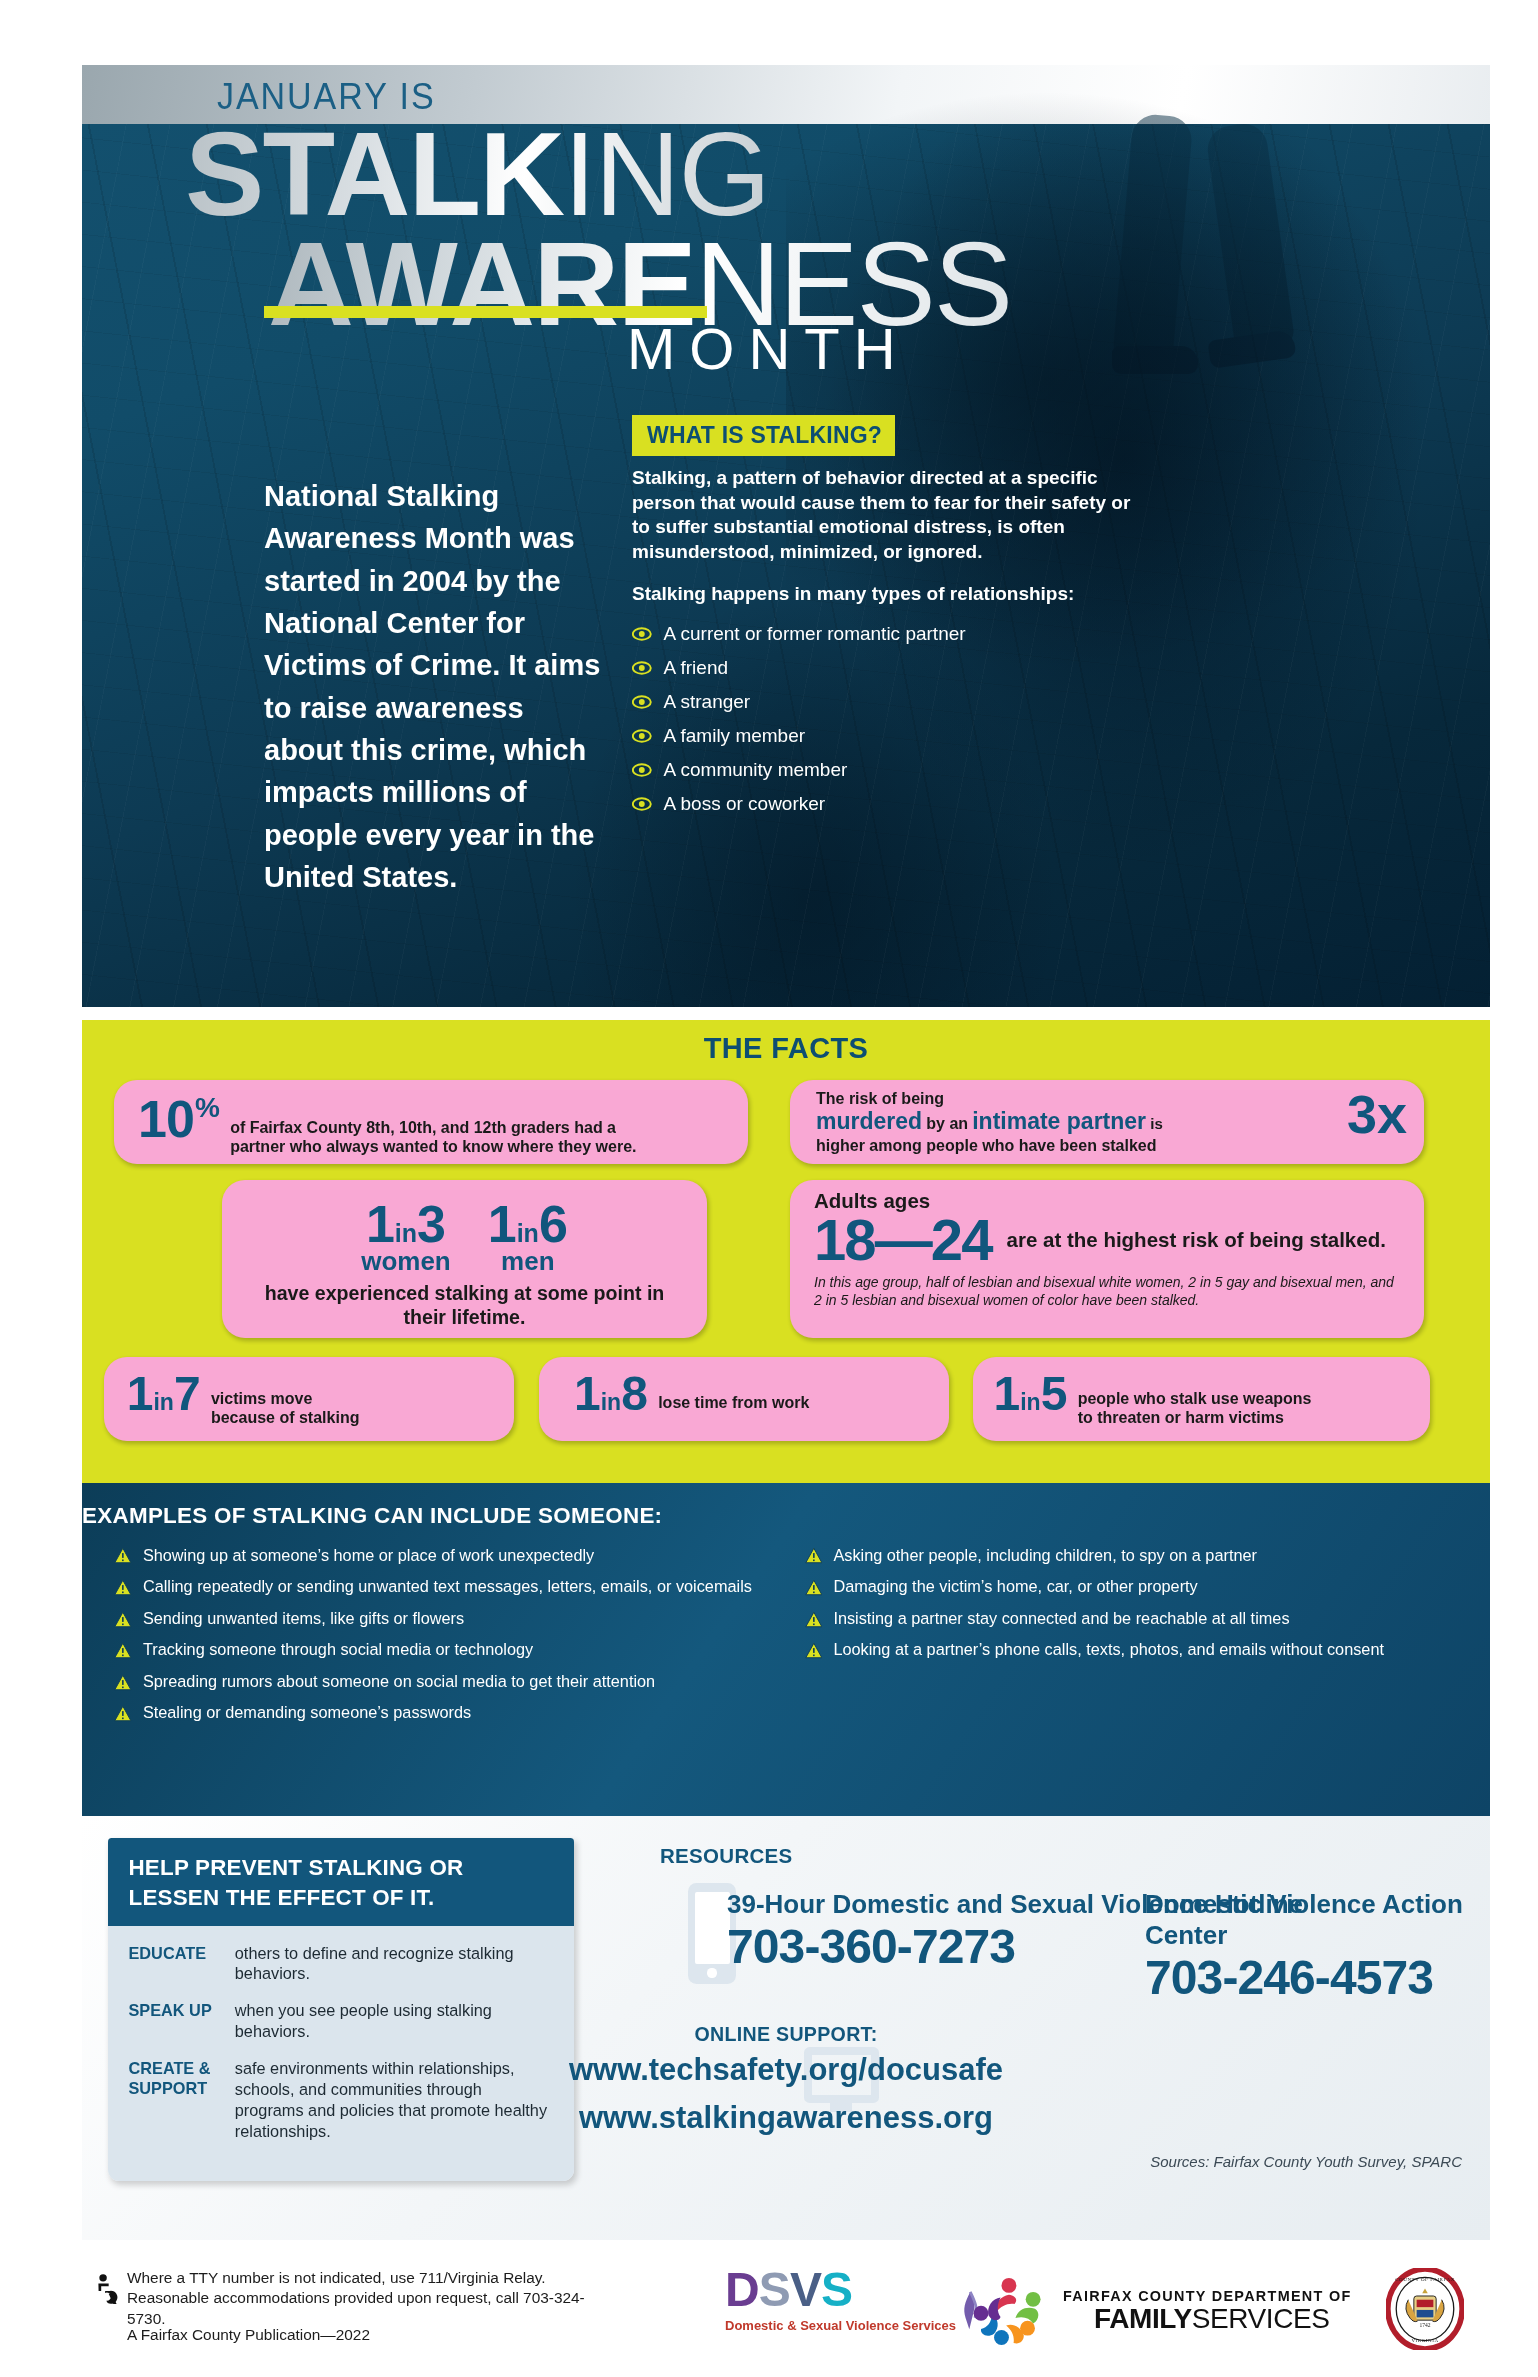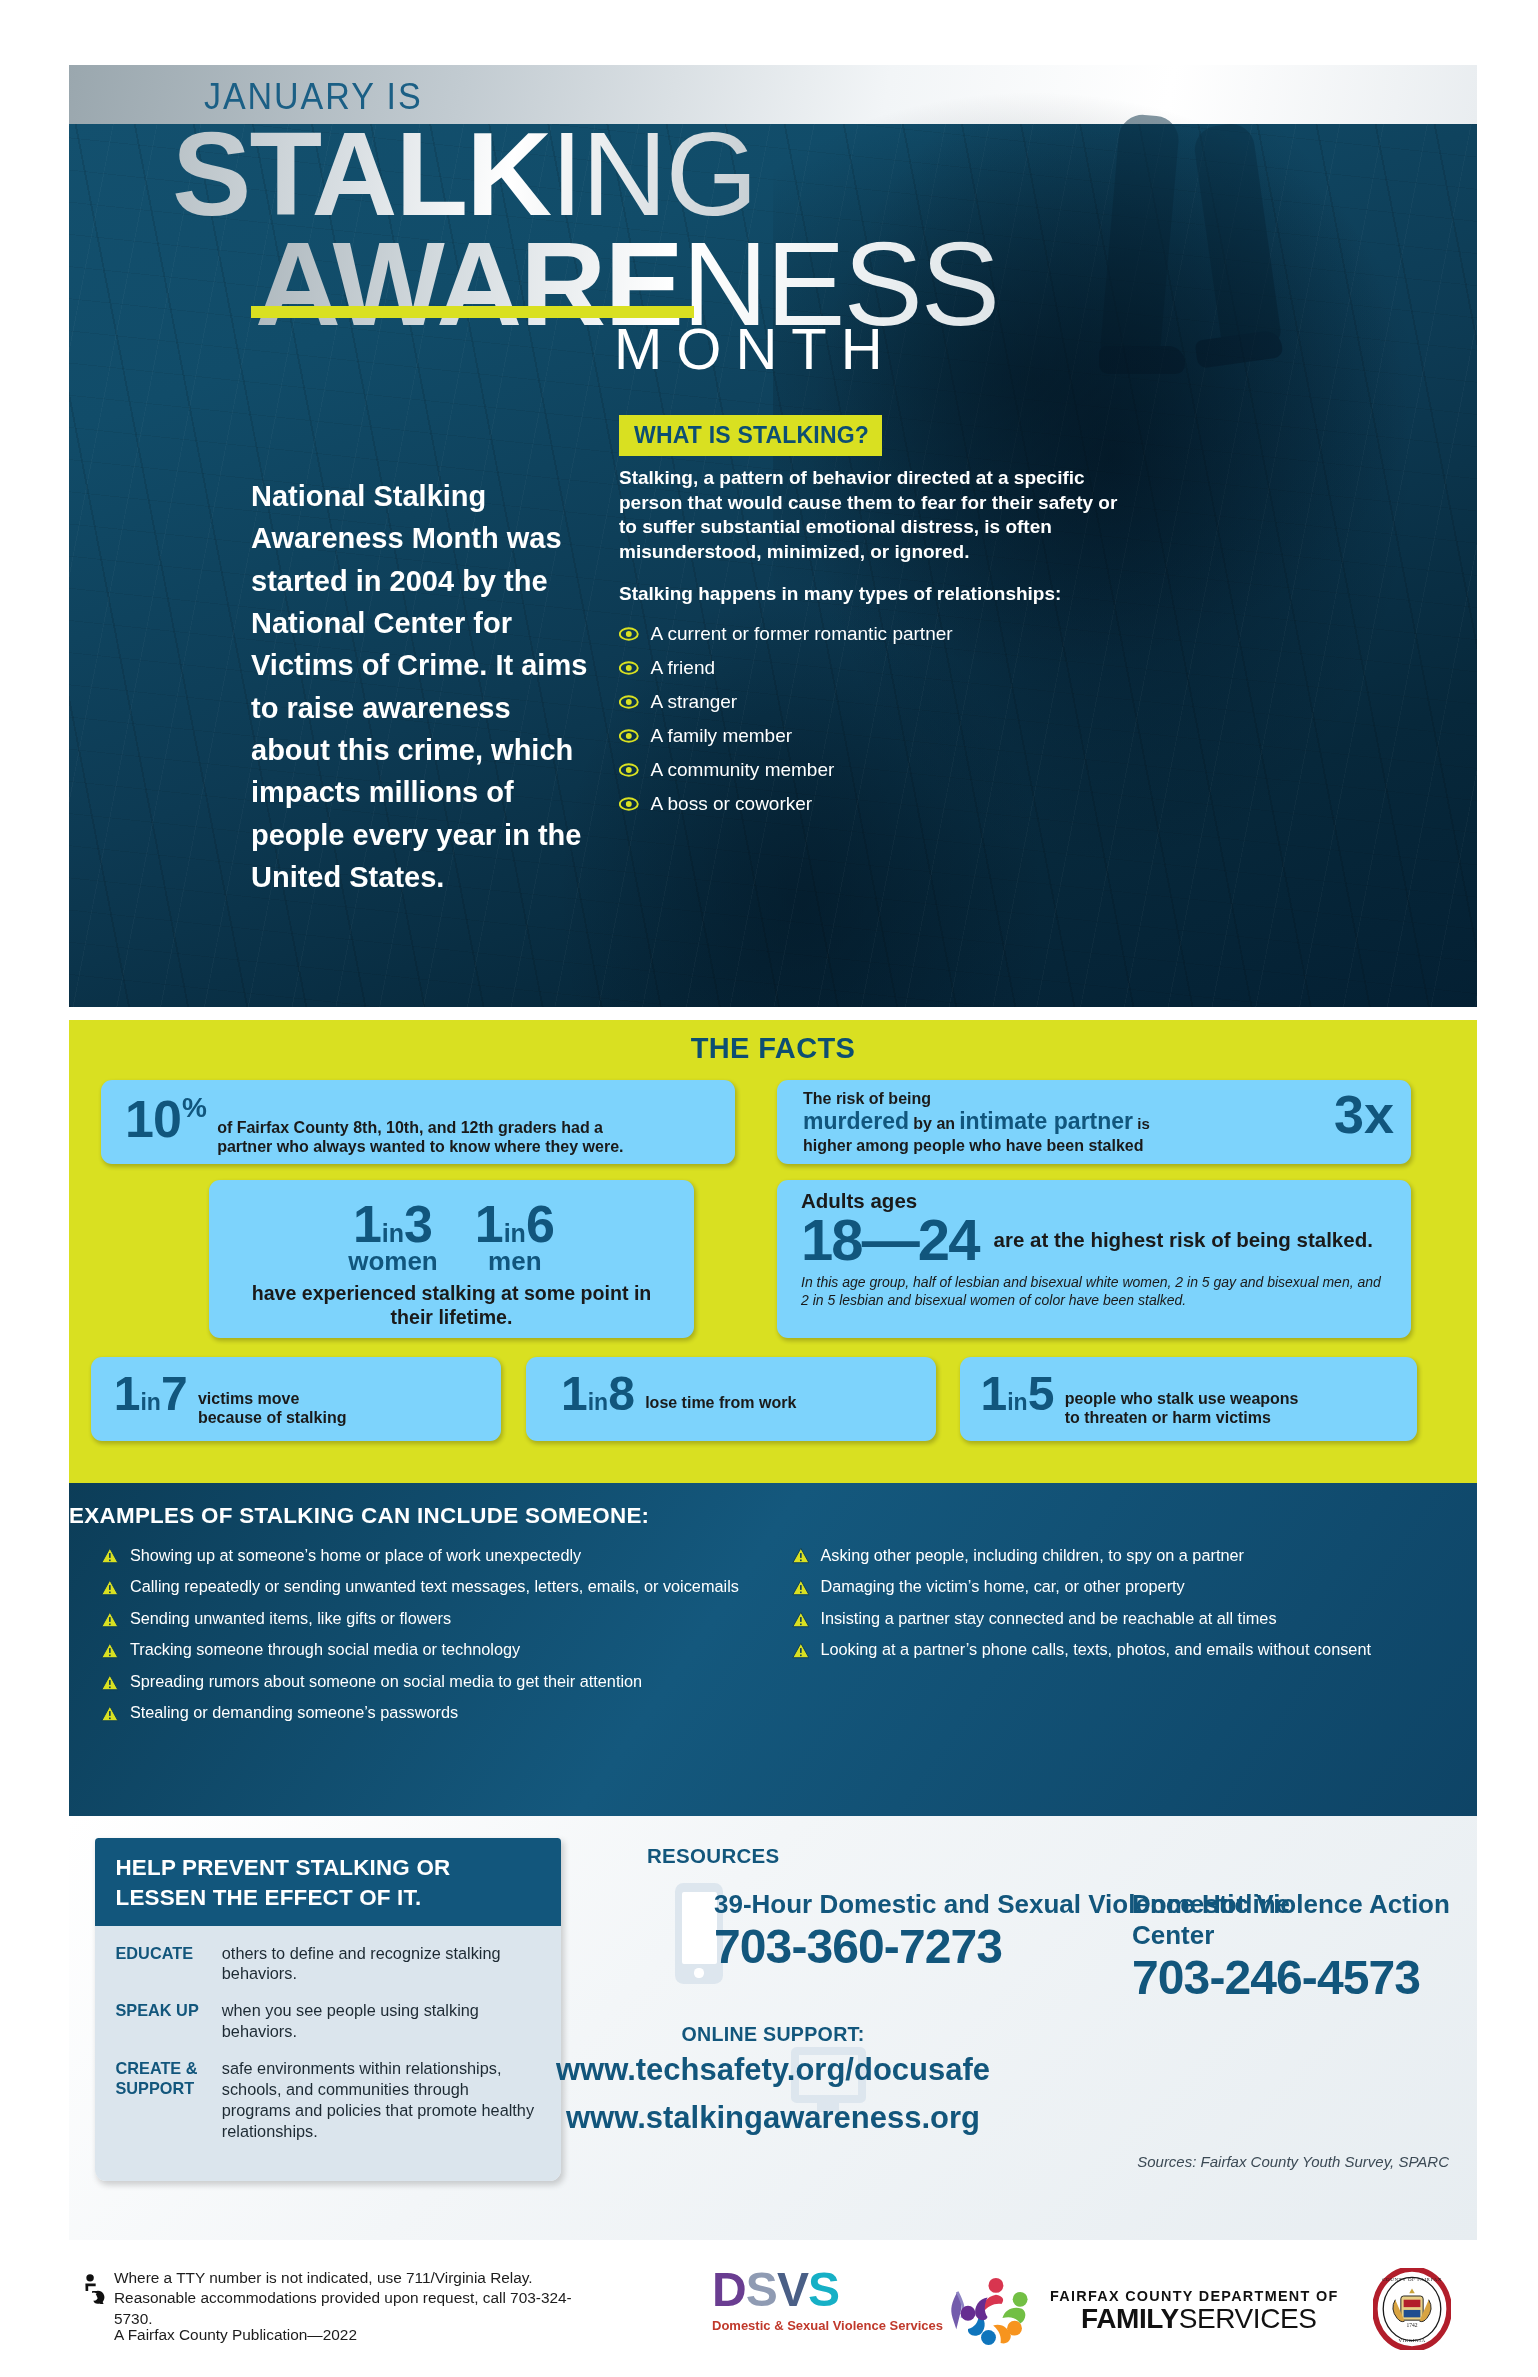--- a/index.html
+++ b/index.html
@@ -2,21 +2,21 @@
 <html style="font-size:15px"><head>
 <meta charset="utf-8">
 <style>
   * { box-sizing: border-box; margin:0; padding:0; }
   html,body { background:#ffffff; }
   body {
     width:1538px; height:2377px;
     font-family:"Liberation Sans", sans-serif;
     position:relative; overflow:hidden;
   }
-  .page { position:absolute; left:4px; top:0; width:1250px; height:2377px; background:#fff; }
+  .page { position:absolute; left:17px; top:0; width:1250px; height:2377px; background:#fff; }
 
   
   .hero { position:absolute; left:65px; top:65px; width:1408px; height:942px; overflow:hidden; }
   .hero-silverband {
     position:absolute; left:0; top:0; width:100%; height:59px;
     background:linear-gradient(100deg,#9aa7ae 0%, #c2cbd1 28%, #f2f5f7 58%, #ffffff 78%, #e9edf0 100%);
   }
   .hero-photo {
     position:absolute; left:0; top:59px; width:100%; height:883px;
     background:
@@ -86,21 +86,21 @@
   .wis-list { list-style:none; }
   .wis-list li { display:flex; align-items:center; gap:12px; margin-bottom:12px; }
   .eye { flex:0 0 auto; width:19.6px; height:14px; }
   .wis-list span { font-size:19px; color:#fff; font-weight:500; }
 
   
   .facts { position:absolute; left:65px; top:1020px; width:1408px; height:463px; background:#d9e021; }
   .facts-title { text-align:center; color:#0d4e72; font-weight:700; font-size:29px; padding-top:12px; letter-spacing:0.4px;
     font-family:"Liberation Sans Narrow","Liberation Sans",sans-serif; }
   .card {
-    position:absolute; background:#7dd3fc; border-radius:11px;
+    position:absolute; background:#f9a8d4; border-radius:23px;
     box-shadow:1.9px 2.8px 4.7px rgba(0,0,0,.22);
     font-family:"Liberation Sans Narrow","Liberation Sans",sans-serif;
     color:#1a1a1a;
   }
   .big { color:#11567d; font-weight:700; font-family:"Liberation Sans Narrow","Liberation Sans",sans-serif; }
   .c1 { left:32px; top:60px; width:634px; height:84px; }
   .c2 { left:708px; top:60px; width:634px; height:84px; }
   .c3 { left:140px; top:160px; width:485px; height:158px; }
   .c4 { left:708px; top:160px; width:634px; height:158px; }
   .c5 { left:22.4px; top:337px; width:410px; height:84px; }

